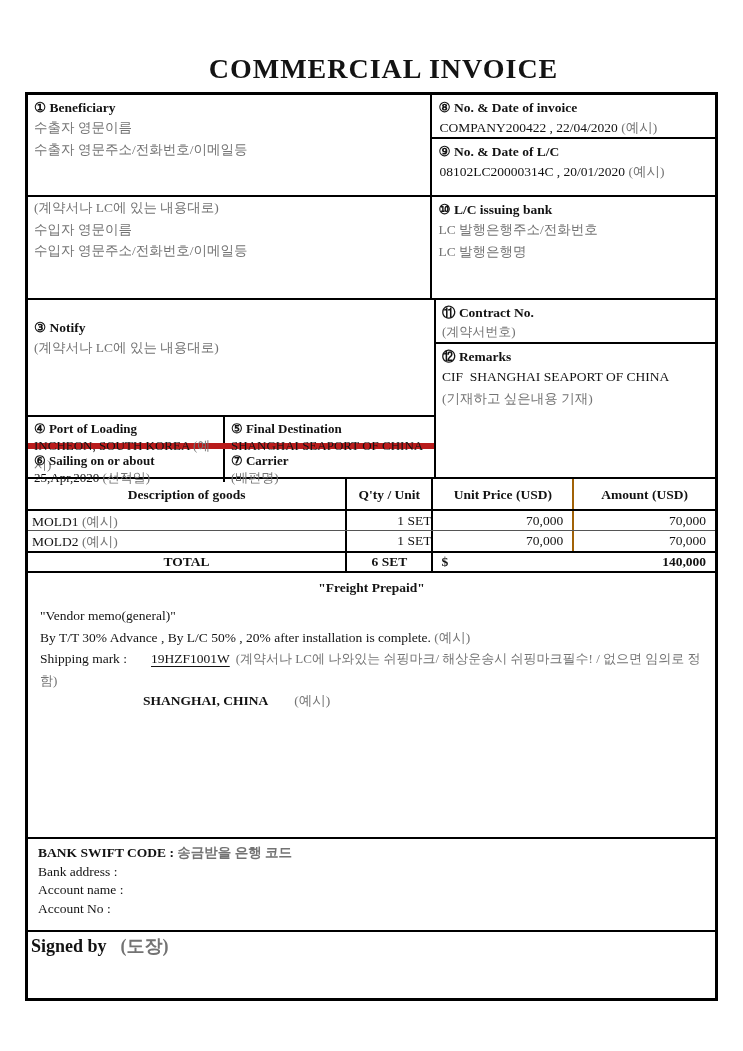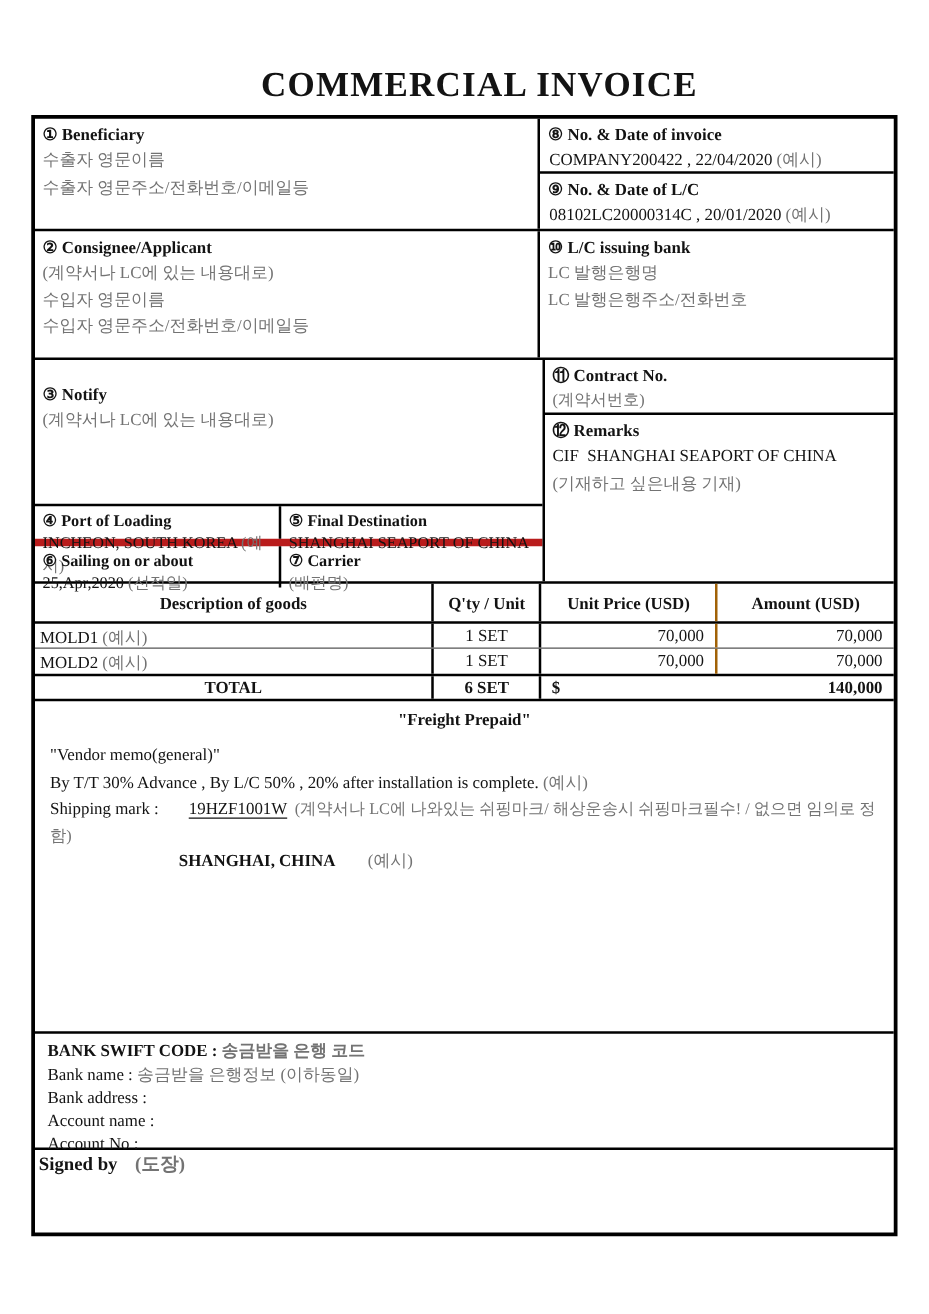--- a/index.html
+++ b/index.html
@@ -28,21 +28,21 @@
 
   .row { display:flex; }
   .bt2 { border-top:2px solid #000; }
   .bt1 { border-top:1px solid #555; }
 
   .lbl { font-weight:bold; font-size:13.5px; padding:5px 0 1px 6px; line-height:16px; }
   .line { font-size:13.5px; padding-left:6px; line-height:21.5px; }
   .val  { font-size:13.5px; padding-left:7px; line-height:21px; }
 
   
-  .r1 { height:88px; }
+  .r1 { height:100px; }
   .colL { width:406px; }
   .colR { width:287px; border-left:2px solid #000; }
   .cell-inv { height:42px; }
   .cell-lc  { height:58px; border-top:2px solid #000; }
 
   
   .r2 { height:103px; }
 
   
   .r3 { height:179px; }
@@ -60,42 +60,42 @@
   .g-head { height:32px; }
   .g-row  { height:21px; }
   .g-total{ height:20px; }
   .gc-desc { width:320px; }
   .gc-qty  { width:87px;  border-left:2px solid #000; }
   .gc-price{ width:142px; border-left:2px solid #000; }
   .gc-amt  { width:144px; border-left:2px solid #a16207; }
   .gc-merged { width:286px; border-left:2px solid #000; display:flex; justify-content:space-between; }
   .g-head > div { font-weight:bold; font-size:13.5px; text-align:center; padding-top:8px; }
   .g-row > .c-left  { font-size:13.5px; padding:2px 0 0 4px; }
-  .g-row > .c-mid   { font-size:13.5px; text-align:center; padding-top:2px; }
+  .g-row > .c-mid   { font-size:13.5px; text-align:right; padding-top:2px; }
   .g-row > .c-right { font-size:13.5px; text-align:right; padding:2px 9px 0 0; }
   .g-total > div { font-weight:bold; font-size:13.5px; padding-top:1px; }
   .t-center { text-align:center; }
 
   
   .freight { height:266px; font-size:13.5px; }
   .fp { text-align:center; font-weight:bold; padding-top:7px; font-size:13.5px; }
   .memo-line { padding-left:12px; line-height:21.5px; font-size:13.5px; }
   .memo-first { margin-top:9px; }
   .mark-val { margin-left:24px; }
   .mark-hint { margin-left:6px; font-size:13px; }
   .city-line { padding-left:115px; line-height:20px; font-size:13.5px; }
   .city-hint { margin-left:26px; }
 
   
   .bank { height:93px; padding-top:5px; }
   .bank-line { padding-left:10px; line-height:18.6px; font-size:13.5px; }
 
   
   .signed { height:68px; }
-  .signed-line { padding:2px 0 0 3px; font-size:15px; font-weight:bold; }
+  .signed-line { padding:2px 0 0 3px; font-size:18px; font-weight:bold; }
   .signed-hint { margin-left:14px; }
 </style>
 </head>
 <body>
 
 <div class="page">
 
   <div class="title">COMMERCIAL INVOICE</div>
 
   <div class="inv">
@@ -113,29 +113,28 @@
         </div>
         <div class="cell-lc">
           <div class="lbl"><span>⑨</span> <span>No. &amp; Date of L/C</span></div>
           <div class="val"><span class="pre">08102LC20000314C , 20/01/2020</span> <span class="red">(예시)</span></div>
         </div>
       </div>
     </div>
 
     <div class="row r2 bt2">
       <div class="colL">
-        <div class="lbl"><span>②</span> <span>Consignee/Applicant</span></div>
         <div class="line red">(계약서나 LC에 있는 내용대로)</div>
         <div class="line red">수입자 영문이름</div>
         <div class="line red">수입자 영문주소/전화번호/이메일등</div>
       </div>
       <div class="colR">
         <div class="lbl"><span>⑩</span> <span>L/C issuing bank</span></div>
+        <div class="line red">LC 발행은행주소/전화번호</div>
         <div class="line red">LC 발행은행명</div>
-        <div class="line red">LC 발행은행주소/전화번호</div>
       </div>
     </div>
 
     <div class="row r3 bt2">
       <div class="colL">
         <div class="notify-cell">
           <div class="lbl"><span>③</span> <span>Notify</span></div>
           <div class="line red">(계약서나 LC에 있는 내용대로)</div>
         </div>
         <div class="ports-row">
@@ -205,21 +204,20 @@
     <div class="freight bt2">
       <div class="fp">"Freight Prepaid"</div>
       <div class="memo-line memo-first">"Vendor memo(general)"</div>
       <div class="memo-line"><span>By T/T 30% Advance , By L/C 50% , 20% after installation is complete.</span> <span class="red">(예시)</span></div>
       <div class="memo-line"><span>Shipping mark :</span><span class="u mark-val">19HZF1001W</span><span class="red mark-hint">(계약서나 LC에 나와있는 쉬핑마크/ 해상운송시 쉬핑마크필수! / 없으면 임의로 정함)</span></div>
       <div class="city-line"><span class="b">SHANGHAI, CHINA</span><span class="red city-hint">(예시)</span></div>
     </div>
 
     <div class="bank bt2">
       <div class="bank-line"><span class="b pre">BANK SWIFT CODE : </span><span class="b red">송금받을 은행 코드</span></div>
-      <div class="bank-line"><span class="pre">Bank name : </span><span class="red">송금받을 은행정보 (이하동일)</span></div>
       <div class="bank-line">Bank address :</div>
       <div class="bank-line">Account name :</div>
       <div class="bank-line">Account No :</div>
     </div>
 
     <div class="signed bt2">
       <div class="signed-line"><span>Signed by</span><span class="red signed-hint">(도장)</span></div>
     </div>
 
   </div>

